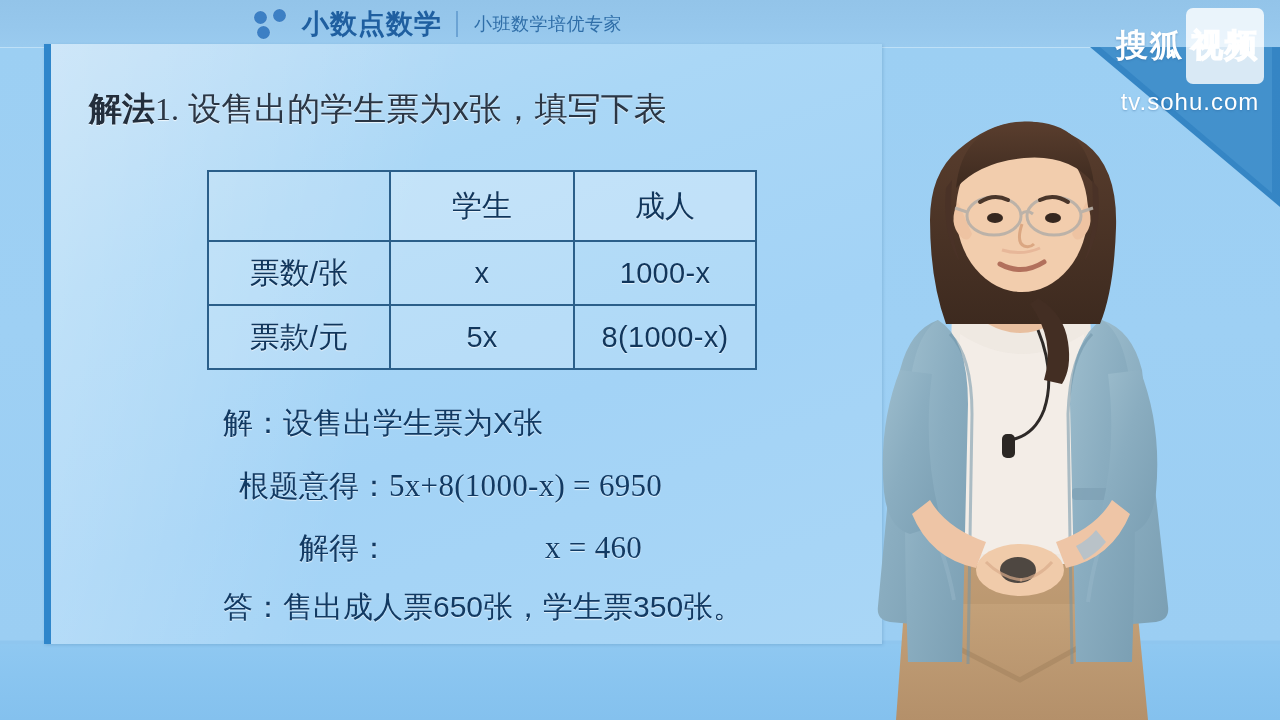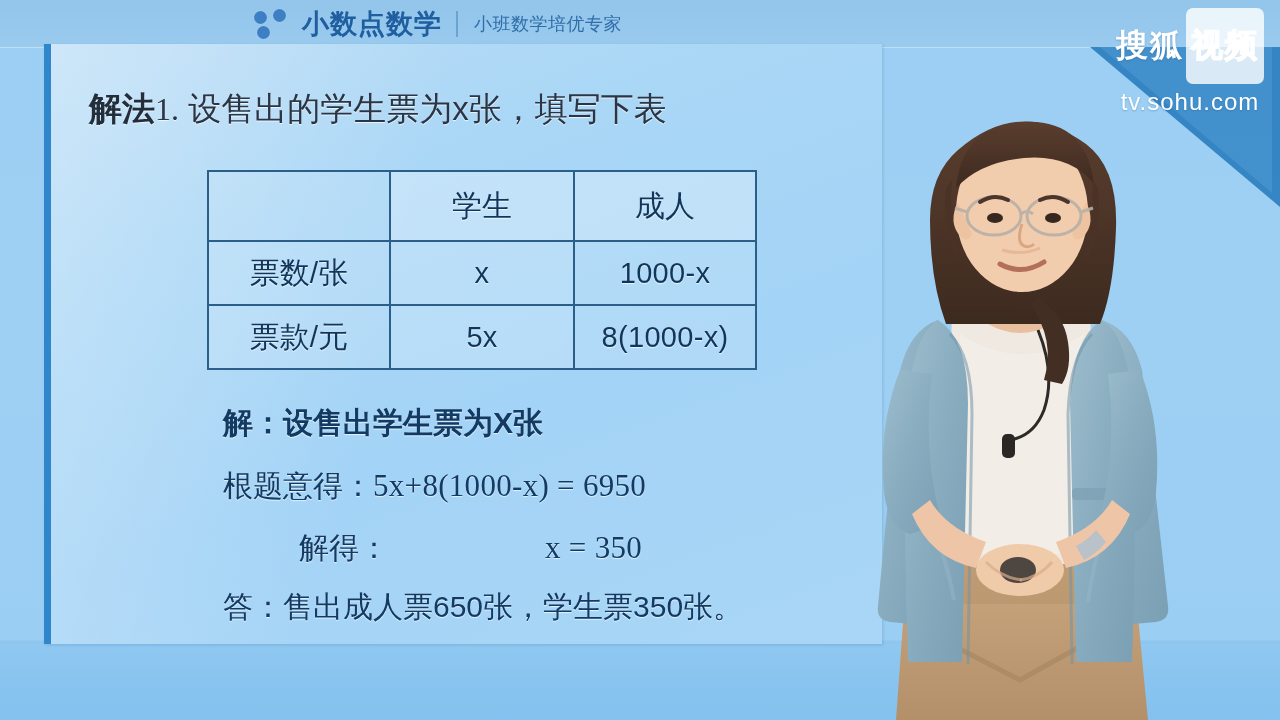--- a/index.html
+++ b/index.html
@@ -250,22 +250,22 @@
     color: #123a63;
     text-shadow: 0 1px 1px rgba(255,255,255,.7);
     line-height: 1;
     white-space: nowrap;
   }
   .sol .ser {
     font-family: "Liberation Serif","DejaVu Serif",serif;
     font-size: 31px;
     letter-spacing: .3px;
   }
-  .sol-1 { left: 172px; top: 364px; font-weight: bold; }
-  .sol-2 { left: 172px; top: 426px; }
+  .sol-1 { left: 172px; top: 364px; }
+  .sol-2 { left: 188px; top: 426px; }
   .sol-3 { left: 248px; top: 488px; }
   .sol-3 .gap { display: inline-block; width: 156px; }
   .sol-4 { left: 172px; top: 548px; }
 
   
   .person {
     position: absolute;
     left: 800px;
     top: 84px;
     width: 440px;
@@ -331,21 +331,21 @@
         </tbody>
       </table>
 
       <div class="sol sol-1">解：设售出学生票为X张</div>
 
       <div class="sol sol-2">
         <span>根题意得：</span><span class="ser">5x+8(1000-x) = 6950</span>
       </div>
 
       <div class="sol sol-3">
-        <span>解得：</span><span class="gap"></span><span class="ser">x = 350</span>
+        <span>解得：</span><span class="gap"></span><span class="ser">x = 460</span>
       </div>
 
       <div class="sol sol-4">答：售出成人票650张，学生票350张。</div>
 
     </div>
   </div>
 
   <div class="person">
     <svg viewBox="0 0 440 636" xmlns="http://www.w3.org/2000/svg">
       <defs>

